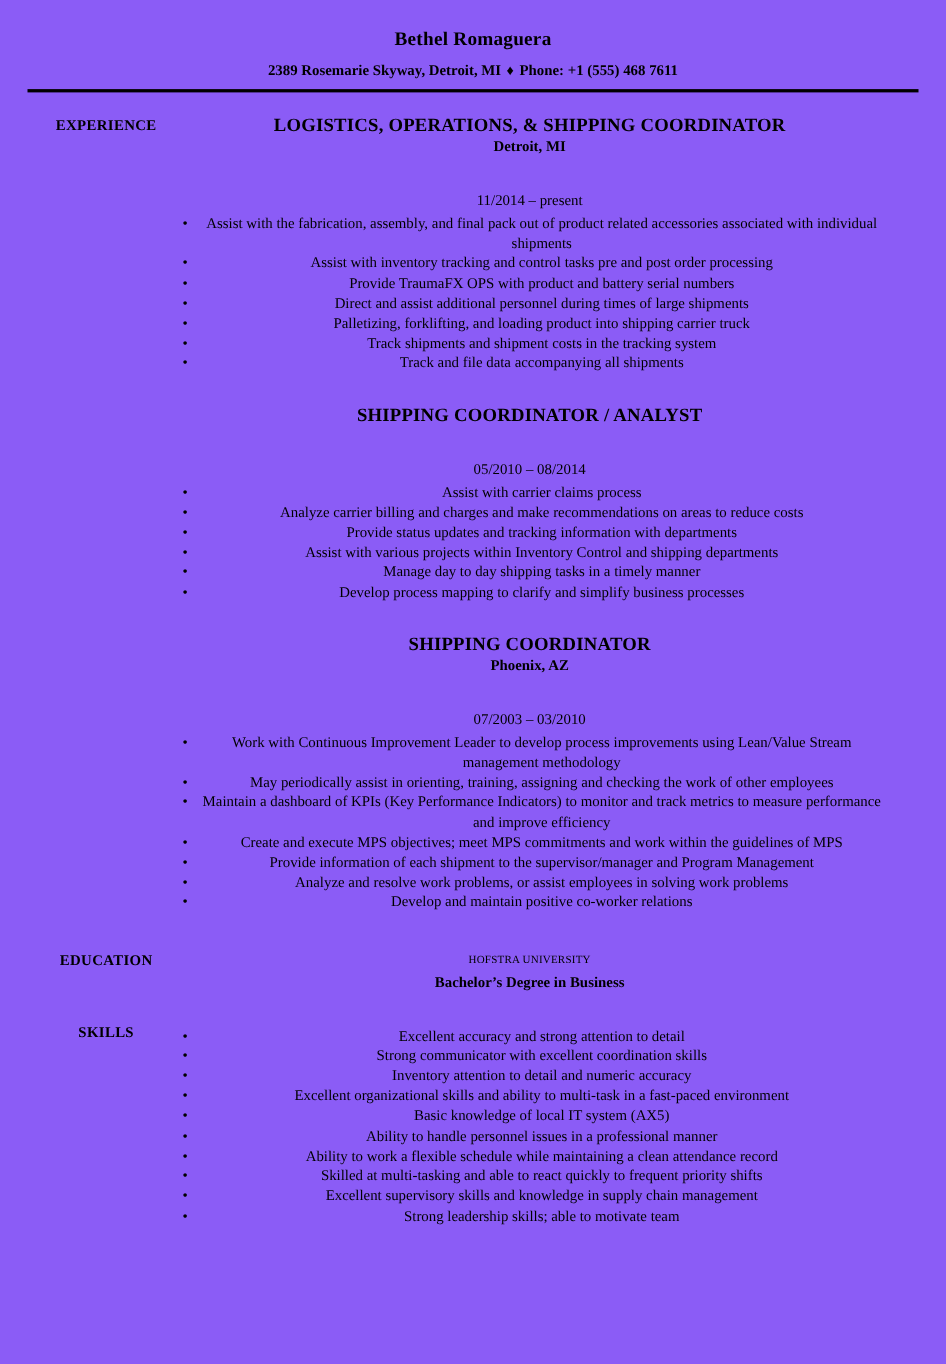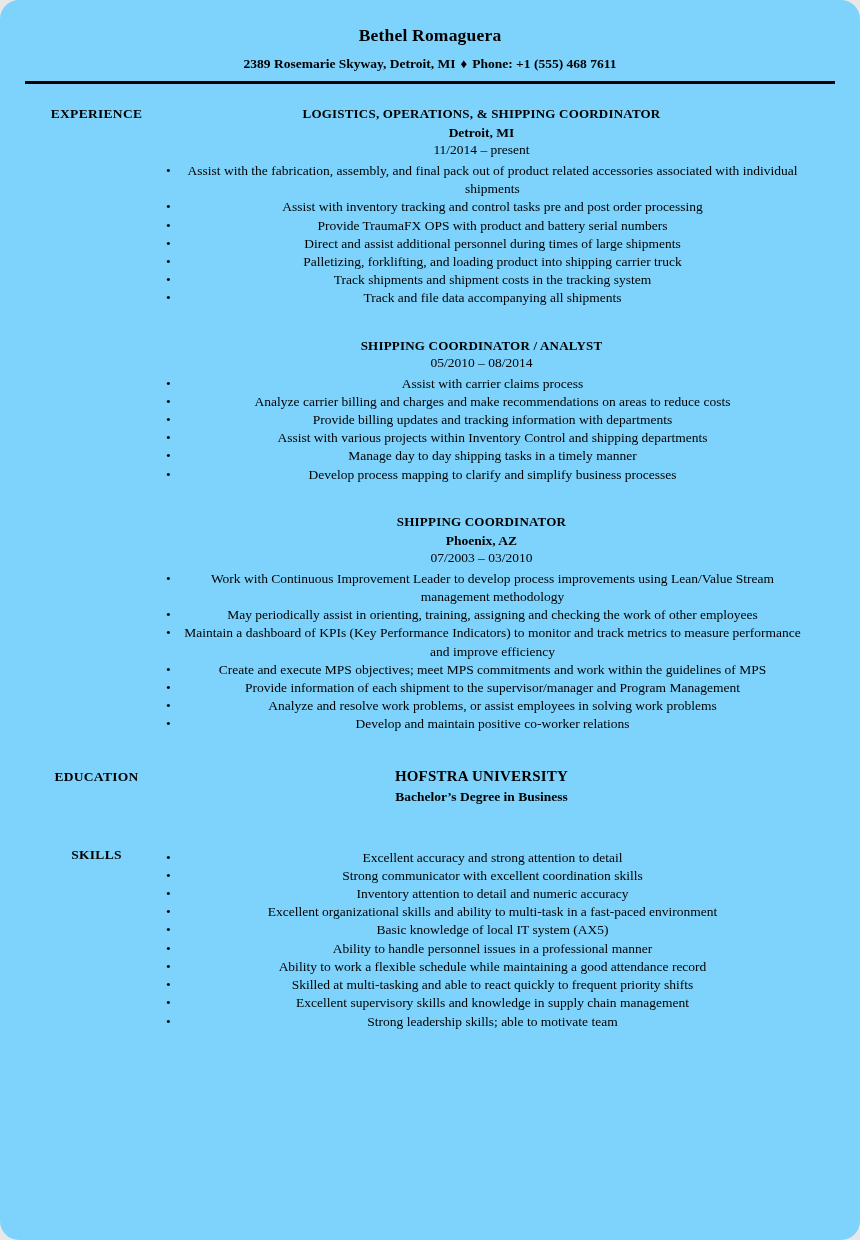--- a/index.html
+++ b/index.html
@@ -1,54 +1,53 @@
 <!DOCTYPE html>
 <html><head>
 <meta charset="utf-8">
 <style>
   * { margin: 0; padding: 0; box-sizing: border-box; }
   html, body { background: #e8e8e8; }
   .page {
     width: 860px;
     height: 1240px;
     margin: 0 auto;
-    background: #7dd3fc;
+    background: #8b5cf6;
     color: #000000;
     font-family: "Liberation Serif", "DejaVu Serif", serif;
     font-size: 13.5px;
     overflow: hidden;
-    border-radius: 19px;
   }
   .header { text-align: center; padding-top: 25px; }
   .name { font-size: 17.5px; font-weight: bold; letter-spacing: 0.2px; }
   .contact-line { margin-top: 10px; font-size: 13.5px; font-weight: bold; text-align: center; }
   .contact-line .sep { display: inline-block; margin: 0 5px; font-size: 13px; }
   .header-rule { border: none; border-top: 3px solid #000; margin: 9px 25px 0 25px; }
   .content { margin: 0 55px 0 35px; text-align: center; }
   .section { display: flex; }
   .section-experience { margin-top: 20px; }
   .section-education { margin-top: 33px; }
-  .section-skills { margin-top: 39px; }
+  .section-skills { margin-top: 27px; }
   .section-label {
     width: 123px;
     flex-shrink: 0;
     font-weight: bold;
     font-size: 13.5px;
     letter-spacing: 0.3px;
     line-height: 19px;
   }
   .section-content { flex: 1; min-width: 0; }
   .job + .job { margin-top: 28px; }
-  .job-title { font-weight: bold; font-size: 13px; line-height: 19px; letter-spacing: 0.2px; }
+  .job-title { font-weight: bold; font-size: 17px; line-height: 19px; letter-spacing: 0.2px; }
   .job-location { font-weight: bold; line-height: 18px; margin-top: 1px; }
-  .job-dates { line-height: 16px; }
+  .job-dates { line-height: 16px; margin-top: 32px; }
   ul.bullets { list-style: none; margin-top: 4px; }
   ul.bullets li { position: relative; padding-left: 22px; line-height: 18.2px; }
   ul.bullets li::before { content: "\2022"; position: absolute; left: 8px; top: 0; }
-  .school { font-weight: bold; font-size: 15px; line-height: 19px; letter-spacing: 0.2px; }
+  .school { font-weight: normal; font-size: 10px; line-height: 19px; letter-spacing: 0.2px; }
   .degree { font-weight: bold; line-height: 19px; margin-top: 1px; }
   .skills-list { margin-top: 0; }
 </style>
 </head>
 <body>
 
 <div class="page">
 
   <div class="header">
     <div class="name">Bethel Romaguera</div>
@@ -77,21 +76,21 @@
               <li>Track and file data accompanying all shipments</li>
             </ul>
   </div>
 
   <div class="job">
     <div class="job-title">SHIPPING COORDINATOR / ANALYST</div>
     <div class="job-dates">05/2010 – 08/2014</div>
     <ul class="bullets">
               <li>Assist with carrier claims process</li>
               <li>Analyze carrier billing and charges and make recommendations on areas to reduce costs</li>
-              <li>Provide billing updates and tracking information with departments</li>
+              <li>Provide status updates and tracking information with departments</li>
               <li>Assist with various projects within Inventory Control and shipping departments</li>
               <li>Manage day to day shipping tasks in a timely manner</li>
               <li>Develop process mapping to clarify and simplify business processes</li>
             </ul>
   </div>
 
   <div class="job">
     <div class="job-title">SHIPPING COORDINATOR</div>
     <div class="job-location">Phoenix, AZ</div>
     <div class="job-dates">07/2003 – 03/2010</div>
@@ -119,21 +118,21 @@
     <div class="section section-skills">
       <div class="section-label">SKILLS</div>
       <div class="section-content">
         <ul class="bullets skills-list">
             <li>Excellent accuracy and strong attention to detail</li>
             <li>Strong communicator with excellent coordination skills</li>
             <li>Inventory attention to detail and numeric accuracy</li>
             <li>Excellent organizational skills and ability to multi-task in a fast-paced environment</li>
             <li>Basic knowledge of local IT system (AX5)</li>
             <li>Ability to handle personnel issues in a professional manner</li>
-            <li>Ability to work a flexible schedule while maintaining a good attendance record</li>
+            <li>Ability to work a flexible schedule while maintaining a clean attendance record</li>
             <li>Skilled at multi-tasking and able to react quickly to frequent priority shifts</li>
             <li>Excellent supervisory skills and knowledge in supply chain management</li>
             <li>Strong leadership skills; able to motivate team</li>
           </ul>
       </div>
     </div>
 
   </div>
 </div>
 

